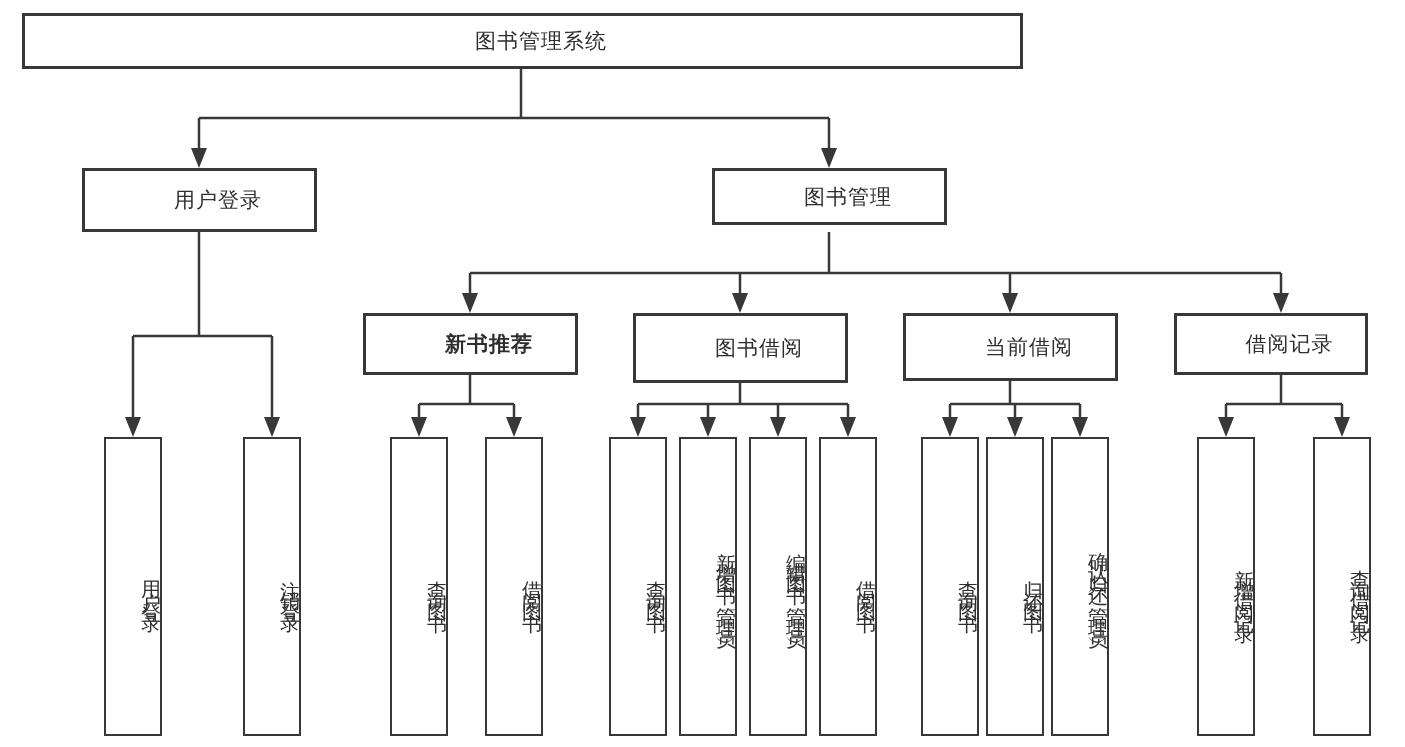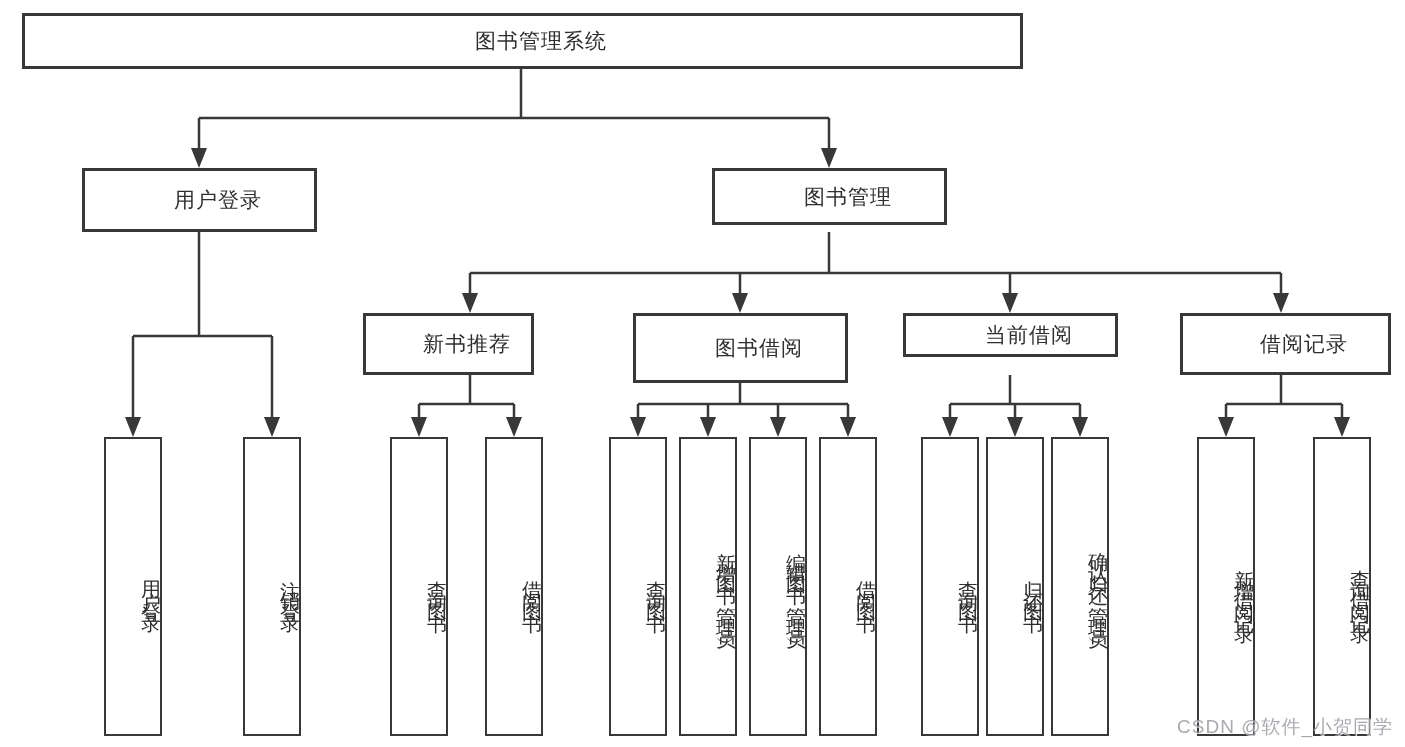--- a/index.html
+++ b/index.html
@@ -84,38 +84,37 @@
       <polygon points="1218,417 1234,417 1226,437"></polygon>
       <polygon points="1334,417 1350,417 1342,437"></polygon>
     </g>
   </svg>
 
   <div class="box" style="left:22px;top:13px;width:1001px;height:56px;">图书管理系统</div>
 
   <div class="box" style="left:82px;top:168px;width:235px;height:64px;">用户登录</div>
   <div class="box" style="left:712px;top:168px;width:235px;height:57px;">图书管理</div>
 
-  <div class="box" style="left:363px;top:313px;width:171px;height:62px;">新书推荐</div>
+  <div class="box" style="left:363px;top:313px;width:215px;height:62px;font-weight:bold;">新书推荐</div>
   <div class="box" style="left:633px;top:313px;width:215px;height:70px;">图书借阅</div>
-  <div class="box" style="left:903px;top:313px;width:215px;height:44px;">当前借阅</div>
-  <div class="box" style="left:1174px;top:313px;width:211px;height:62px;margin-left:6px;">借阅记录</div>
+  <div class="box" style="left:903px;top:313px;width:215px;height:68px;">当前借阅</div>
+  <div class="box" style="left:1174px;top:313px;width:194px;height:62px;">借阅记录</div>
 
   <div class="box leaf" style="left:104px;top:437px;width:58px;height:299px;">用户登录</div>
   <div class="box leaf" style="left:243px;top:437px;width:58px;height:299px;">注销登录</div>
 
   <div class="box leaf" style="left:390px;top:437px;width:58px;height:299px;">查询图书</div>
   <div class="box leaf" style="left:485px;top:437px;width:58px;height:299px;">借阅图书</div>
 
   <div class="box leaf" style="left:609px;top:437px;width:58px;height:299px;">查询图书</div>
   <div class="box leaf" style="left:679px;top:437px;width:58px;height:299px;">新增图书（管理员）</div>
   <div class="box leaf" style="left:749px;top:437px;width:58px;height:299px;">编辑图书（管理员）</div>
   <div class="box leaf" style="left:819px;top:437px;width:58px;height:299px;">借阅图书</div>
 
   <div class="box leaf" style="left:921px;top:437px;width:58px;height:299px;">查询图书</div>
   <div class="box leaf" style="left:986px;top:437px;width:58px;height:299px;">归还图书</div>
   <div class="box leaf" style="left:1051px;top:437px;width:58px;height:299px;">确认归还（管理员）</div>
 
   <div class="box leaf" style="left:1197px;top:437px;width:58px;height:299px;">新增借阅记录</div>
   <div class="box leaf" style="left:1313px;top:437px;width:58px;height:299px;">查询借阅记录</div>
 
-  <div class="watermark">CSDN @软件_小贺同学</div>
 
 </div>
 
 </body></html>

